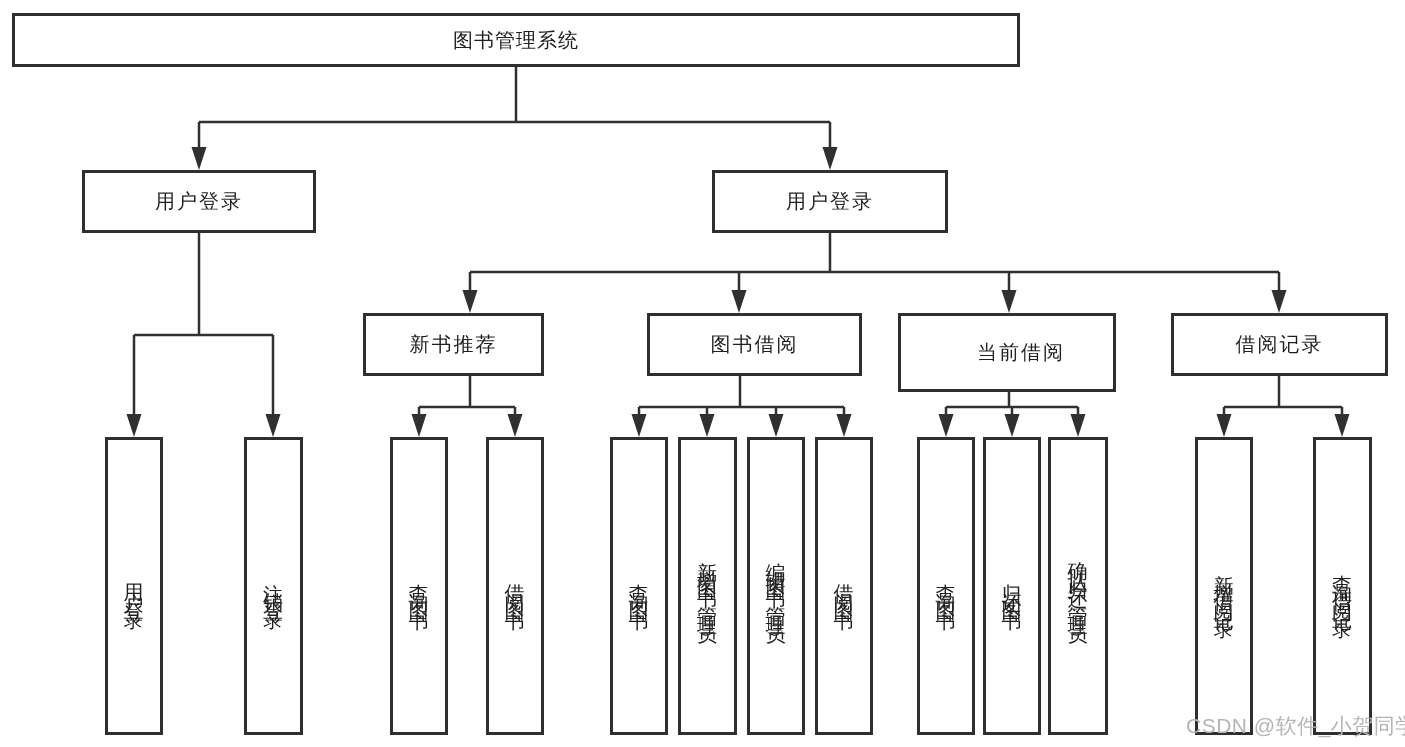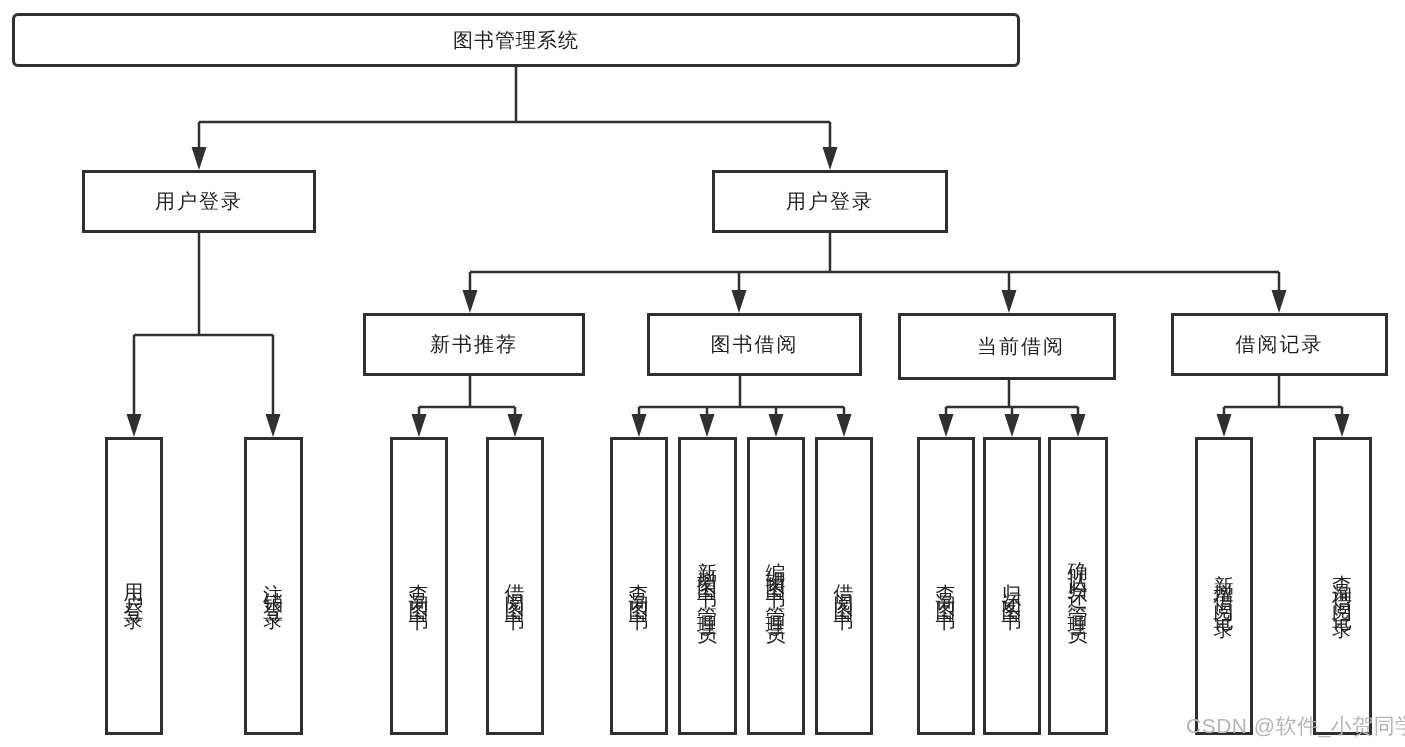--- a/index.html
+++ b/index.html
@@ -73,38 +73,38 @@
          M1001.5 290 L1016.5 290 L1009 313 Z M1271.5 290 L1286.5 290 L1279 313 Z
          M126.5 414 L141.5 414 L134 437 Z M265.5 414 L280.5 414 L273 437 Z
          M411.5 414 L426.5 414 L419 437 Z M507.5 414 L522.5 414 L515 437 Z
          M631.5 414 L646.5 414 L639 437 Z M699.5 414 L714.5 414 L707 437 Z
          M768.5 414 L783.5 414 L776 437 Z M836.5 414 L851.5 414 L844 437 Z
          M938.5 414 L953.5 414 L946 437 Z M1004.5 414 L1019.5 414 L1012 437 Z
          M1070.5 414 L1085.5 414 L1078 437 Z
          M1216.5 414 L1231.5 414 L1224 437 Z M1334.5 414 L1349.5 414 L1342 437 Z" fill="#303030" stroke="none"></path>
   </svg>
 
-  <div class="node root" style="left:12px; top:13px; width:1008px; height:54px;border-radius:6px;">
+  <div class="node root" style="left:12px; top:13px; width:1008px; height:54px;">
     <span class="hlabel">图书管理系统</span>
   </div>
 
   <div class="node" style="left:82px; top:170px; width:234px; height:63px;">
     <span class="hlabel">用户登录</span>
   </div>
   <div class="node" style="left:712px; top:170px; width:236px; height:63px;">
     <span class="hlabel">用户登录</span>
   </div>
 
-  <div class="node" style="left:363px; top:313px; width:222px; height:63px;">
+  <div class="node" style="left:363px; top:313px; width:181px; height:63px;">
     <span class="hlabel">新书推荐</span>
   </div>
   <div class="node" style="left:647px; top:313px; width:215px; height:63px;">
     <span class="hlabel">图书借阅</span>
   </div>
-  <div class="node" style="left:898px; top:313px; width:218px; height:67px;padding-left:28px;">
+  <div class="node" style="left:898px; top:313px; width:218px; height:79px;padding-left:28px;">
     <span class="hlabel">当前借阅</span>
   </div>
   <div class="node" style="left:1171px; top:313px; width:217px; height:63px;">
     <span class="hlabel">借阅记录</span>
   </div>
 
   <div class="node" style="left:105px; top:437px; width:58px; height:298px;">
     <span class="vlabel">用户登录</span>
   </div>
   <div class="node" style="left:244px; top:437px; width:59px; height:298px;">

